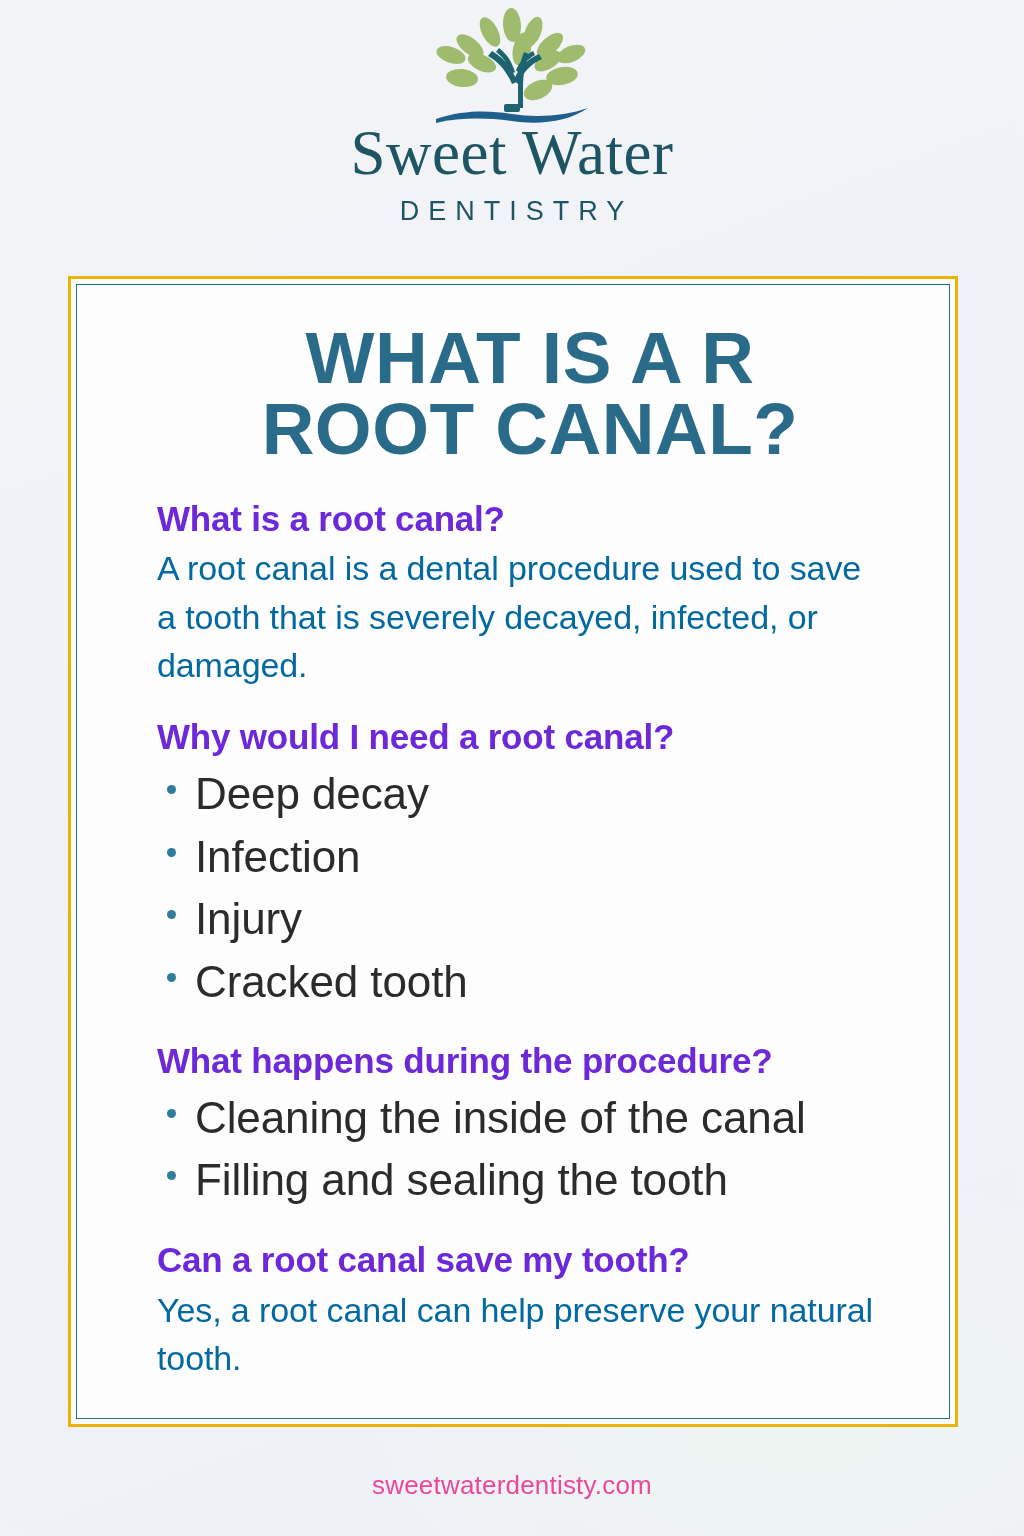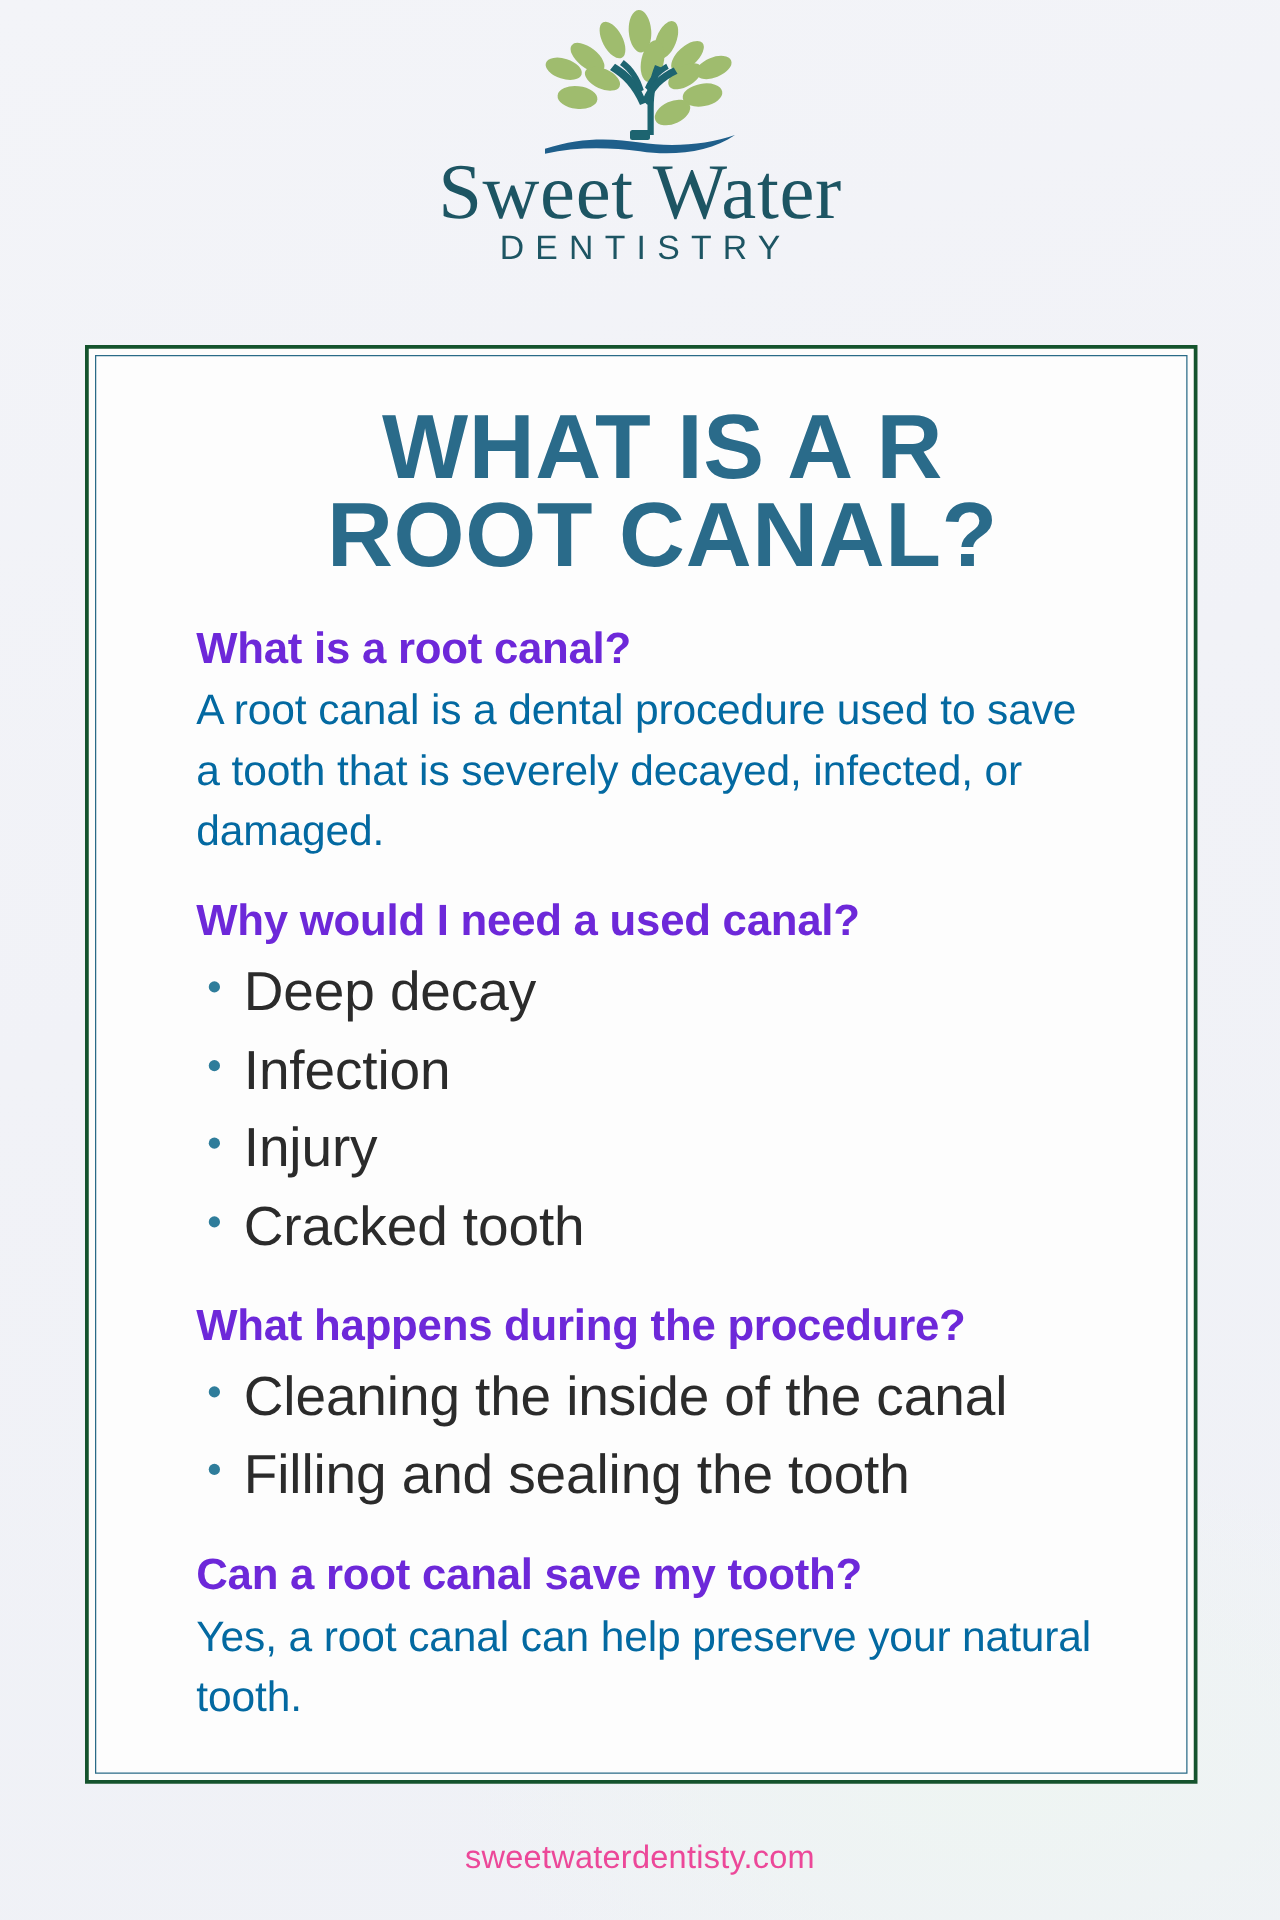--- a/index.html
+++ b/index.html
@@ -39,32 +39,33 @@
     margin-top:-4px;
     white-space:nowrap;
   }
   .logo-sub {
     font-family:"Liberation Sans", sans-serif;
     font-size:27px;
     line-height:1;
     color:#1d5563;
     letter-spacing:9px;
     text-indent:9px;
+    margin-top:13px;
     font-weight:400;
   }
 
   
   .card {
     position:absolute;
     left:68px;
     top:276px;
     width:890px;
     height:1151px;
     background:#fdfdfc;
-    border:3px solid #14532d;
+    border:3px solid #eab308;
     box-shadow:0 0 0 0 rgba(0,0,0,0);
   }
   .card-inner {
     position:absolute;
     inset:5px;
     border:1px solid #2a6b87;
     background:#fdfdfd;
     padding:38px 46px 0 80px;
   }
 
@@ -183,21 +184,21 @@
       <span class="tline">WHAT IS A R</span>
       <span class="tline">ROOT CANAL?</span>
     </div>
 
     <div class="section">
       <div class="sec-head">What is a root canal?</div>
       <div class="sec-para">A root canal is a dental procedure used to save a tooth that is severely decayed, infected, or damaged.</div>
     </div>
 
     <div class="section">
-      <div class="sec-head">Why would I need a used canal?</div>
+      <div class="sec-head">Why would I need a root canal?</div>
       <ul class="sec-list">
         <li><span class="dot"></span><span>Deep decay</span></li>
         <li><span class="dot"></span><span>Infection</span></li>
         <li><span class="dot"></span><span>Injury</span></li>
         <li><span class="dot"></span><span>Cracked tooth</span></li>
       </ul>
     </div>
 
     <div class="section">
       <div class="sec-head">What happens during the procedure?</div>

